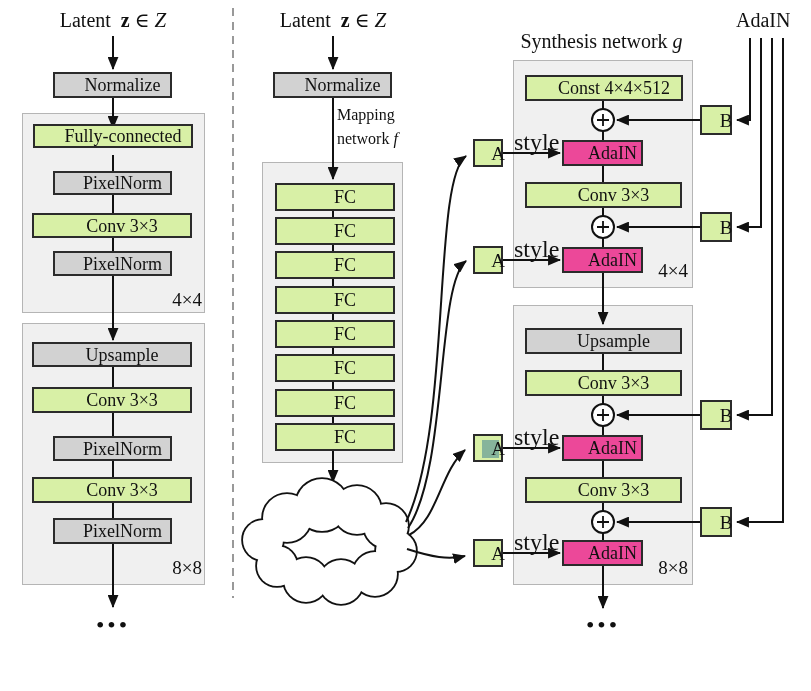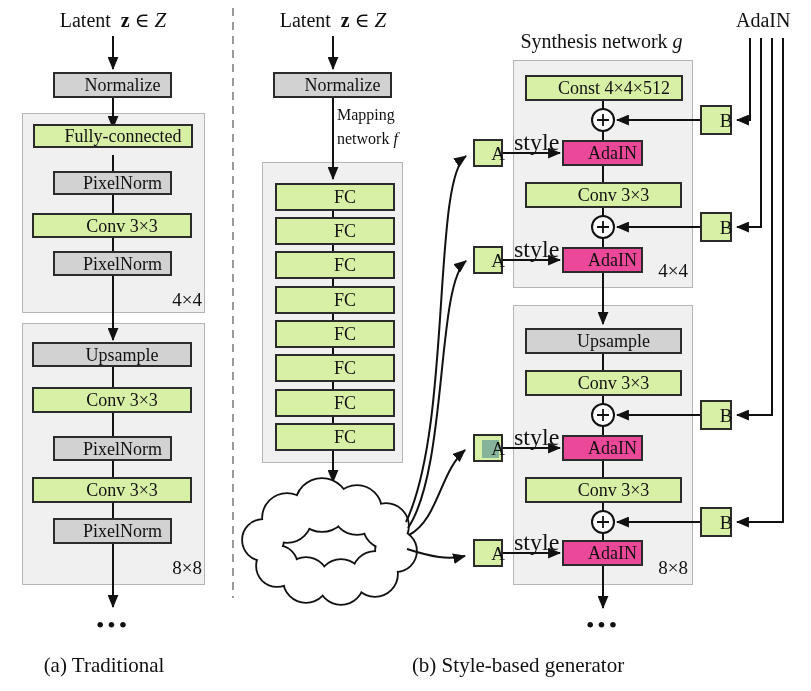--- a/index.html
+++ b/index.html
@@ -203,21 +203,20 @@
     </div>
   <div class="box green" style="left:32px;top:477px;width:160px;height:26px;">
       <span>Conv 3×3</span>
     </div>
   <div class="box gray" style="left:53px;top:518px;width:119px;height:26px;">
       <span>PixelNorm</span>
     </div>
   <div class="txt sizelbl right" style="left:140px;top:557px;width:62px;"><span>8×8</span></div>
 
   <div class="dots" style="left:73px;top:612px;width:80px;"><span>•••</span></div>
-  <div class="txt caption center" style="left:24px;top:653px;width:160px;"><span>(a) Traditional</span></div>
 
   <div class="txt latent center" style="left:243px;top:8px;width:180px;">
     <span>Latent</span>&nbsp;
     <span class="b">z</span><span class="mathop">∈</span><span class="script">Z</span>
   </div>
 
   <div class="box gray" style="left:273px;top:72px;width:119px;height:26px;">
       <span>Normalize</span>
     </div>
 
@@ -245,21 +244,20 @@
       <span>FC</span>
     </div>
   <div class="box green" style="left:275px;top:389px;width:120px;height:28px;">
       <span>FC</span>
     </div>
   <div class="box green" style="left:275px;top:423px;width:120px;height:28px;">
       <span>FC</span>
     </div>
 
 
-  <div class="txt caption center" style="left:368px;top:653px;width:300px;"><span>(b) Style-based generator</span></div>
 
   <div class="txt center" style="left:491px;top:30px;width:221px;font-size:20px;">
     <span>Synthesis network</span>&nbsp;<span class="it">g</span>
   </div>
   <div class="txt" style="left:736px;top:9px;font-size:20px;"><span>AdaIN</span></div>
 
   <div class="box green" style="left:525px;top:75px;width:158px;height:26px;">
       <span>Const 4×4×512</span>
     </div>
   <div class="box blue" style="left:562px;top:140px;width:81px;height:26px;">

